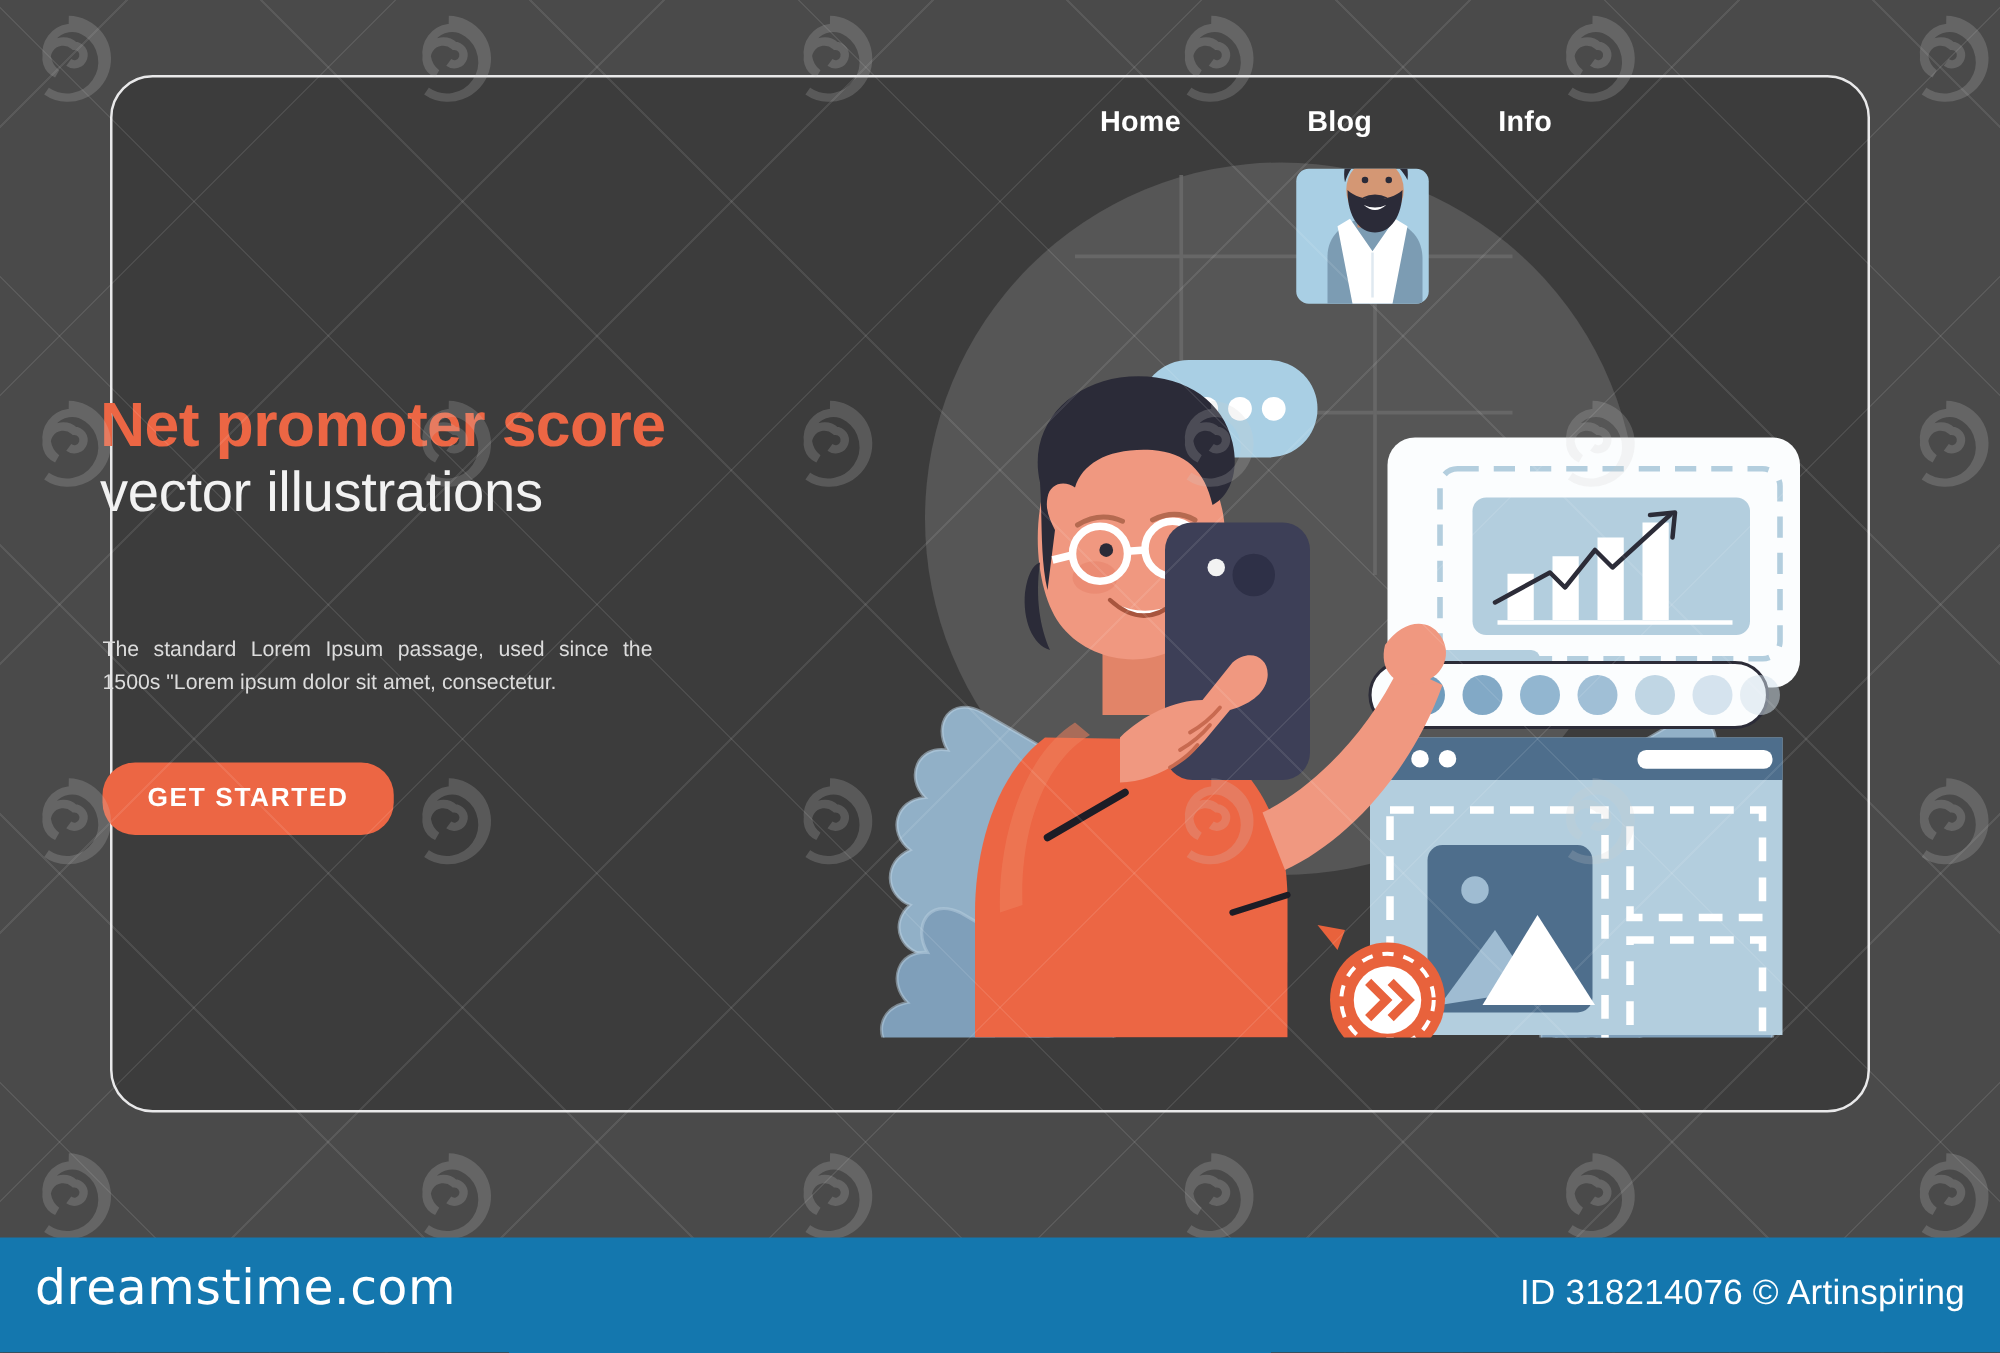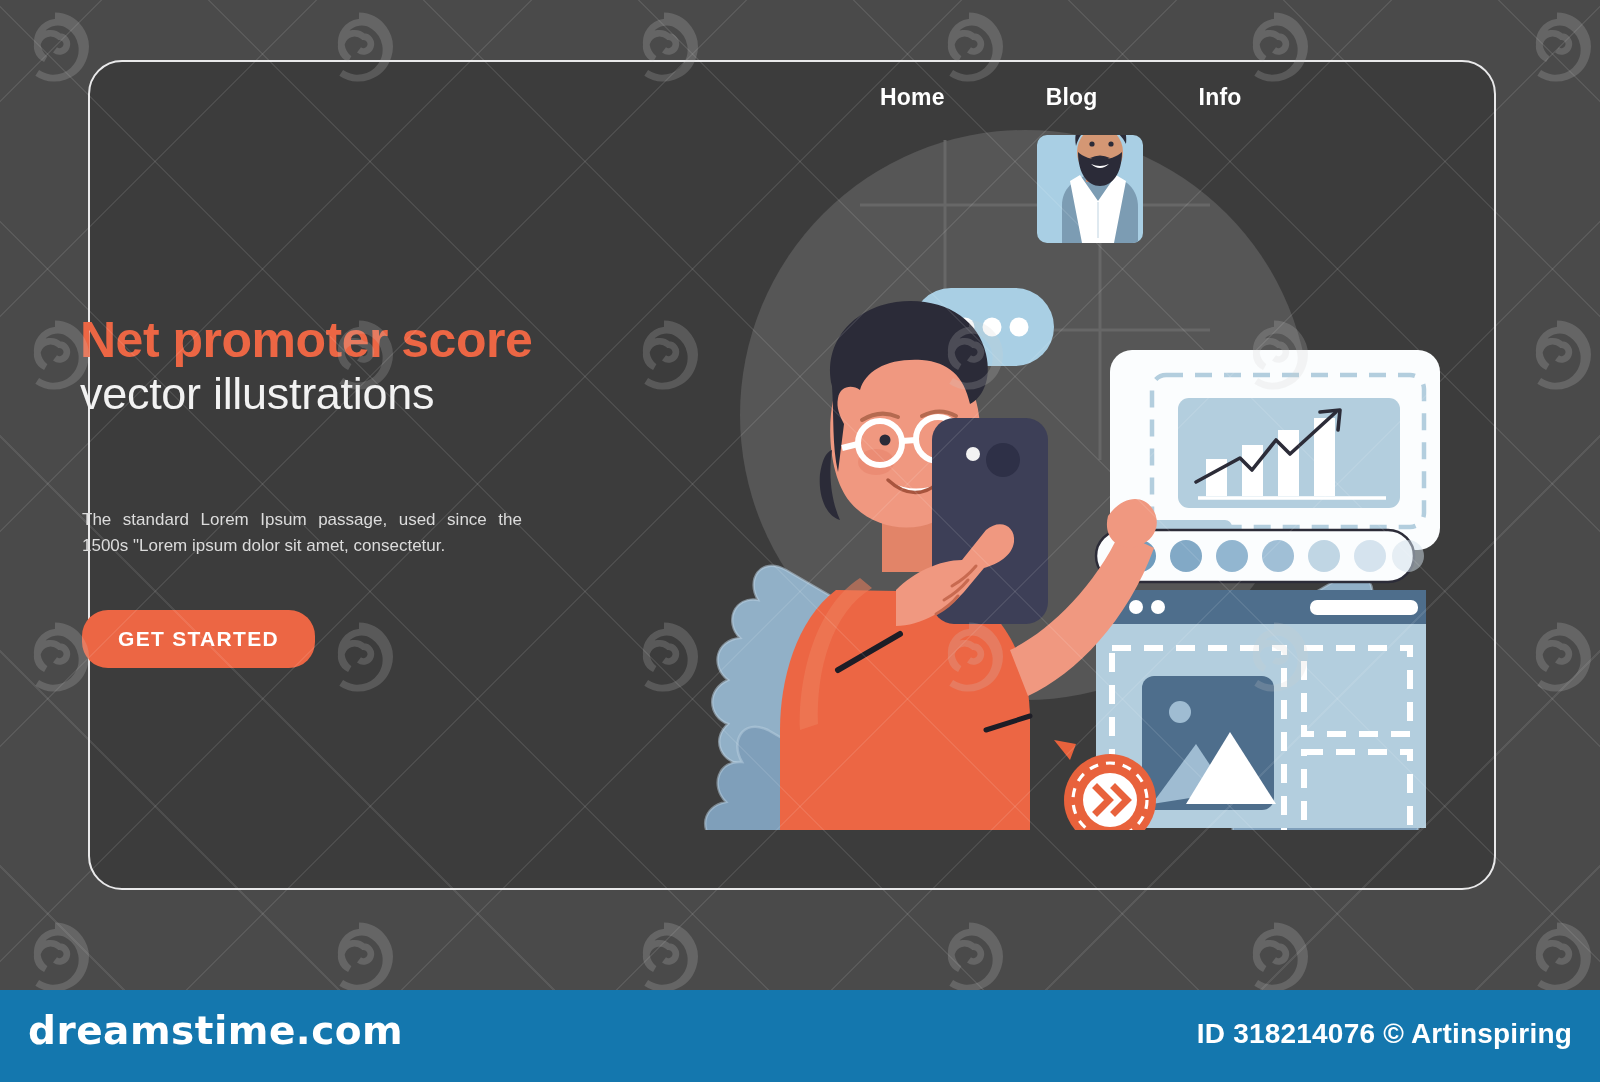--- a/index.html
+++ b/index.html
@@ -62,25 +62,25 @@
   .illus{position:absolute;left:600px;top:30px;width:860px;height:800px;z-index:10;}
   .illus svg{width:100%;height:100%;display:block;}
 
   
   .footer{
     position:absolute;left:0;top:990px;width:1600px;height:92px;
     background:#1477ae;z-index:60;
   }
   .ds-logo{
     position:absolute;left:28px;top:18px;color:#ffffff;font-size:39px;
-    font-family:"DejaVu Sans",sans-serif;letter-spacing:.5px;font-weight:bold;
+    font-family:"DejaVu Sans",sans-serif;letter-spacing:.5px;
   }
   .footer-id{
     position:absolute;right:28px;top:28px;color:#ffffff;font-size:28px;
-    font-weight:bold;letter-spacing:.2px;
+    font-weight:normal;letter-spacing:.2px;
   }
 </style>
 </head>
 <body>
 
 <div class="canvas">
 
   <div class="frame"></div>
 
   <nav class="nav">

